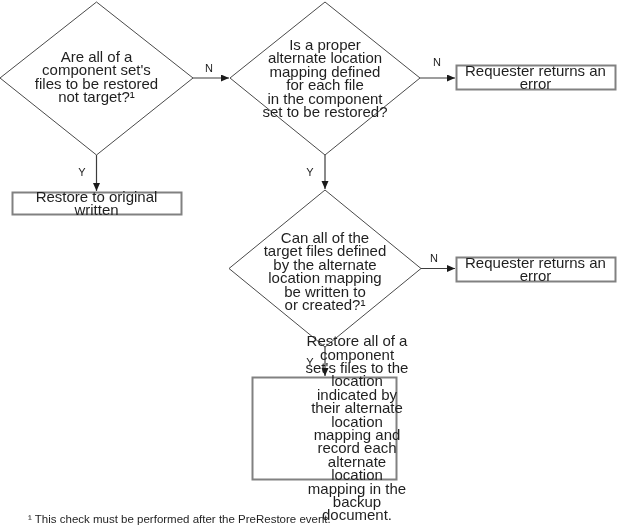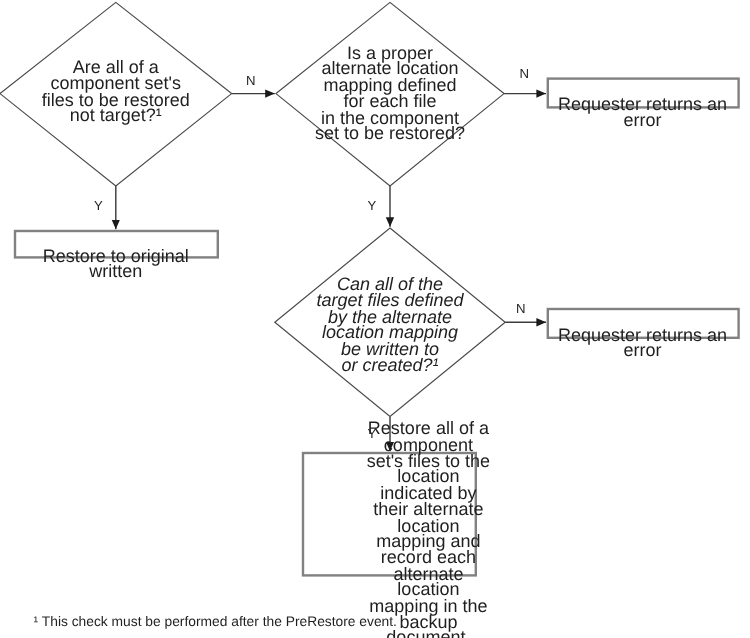--- a/index.html
+++ b/index.html
@@ -21,21 +21,20 @@
     font-size: 15px;
     line-height: 13.4px;
     color: #1f1f1f;
     text-align: center;
     white-space: pre-line;
   }
   .flex-center {
     display: flex;
     align-items: center;
     justify-content: center;
-    margin-top: 17px;
   }
   .edge-label {
     position: absolute;
     width: 20px;
     font-size: 11px;
     line-height: 12px;
     color: #1f1f1f;
     text-align: center;
   }
   .footnote {
@@ -81,21 +80,21 @@
 files to be restored
 not target?¹</div>
 
   <div class="node-text" style="left:230px; top:38px; width:190px;">Is a proper
 alternate location
 mapping defined
 for each file
 in the component
 set to be restored?</div>
 
-  <div class="node-text" style="left:229px; top:231px; width:192px;font-style:italic;">Can all of the
+  <div class="node-text" style="left:229px; top:231px; width:192px;">Can all of the
 target files defined
 by the alternate
 location mapping
 be written to
 or created?¹</div>
 
   <div class="node-text flex-center" style="left:456px; top:65px; width:159px; height:24px;">Requester returns an error</div>
 
   <div class="node-text flex-center" style="left:12px; top:192px; width:169px; height:22px;">Restore to original written</div>
 

